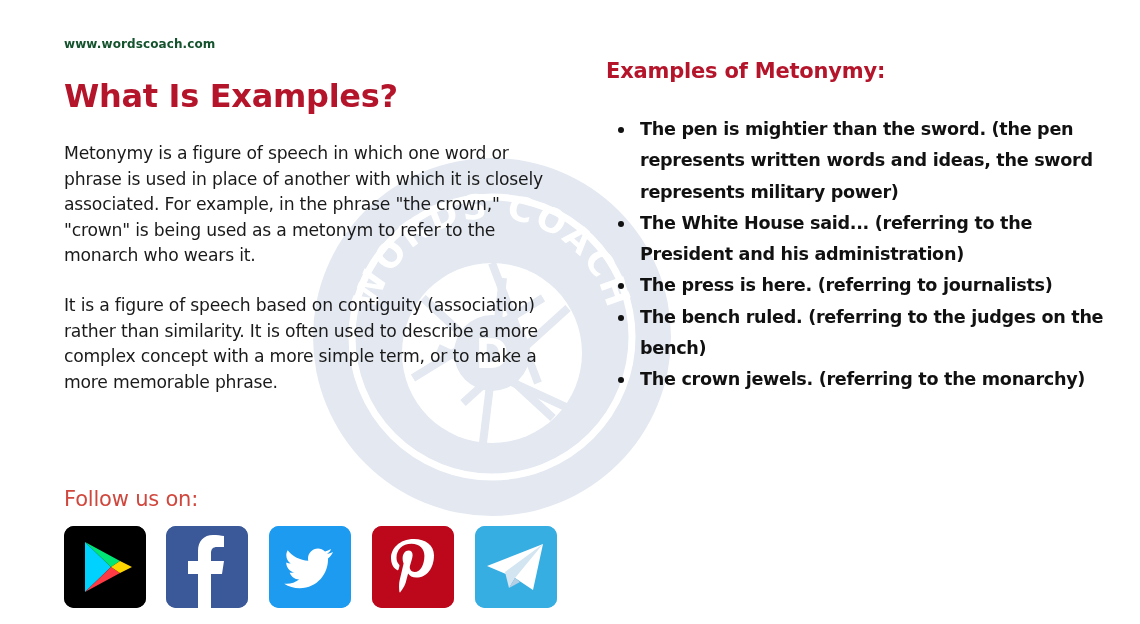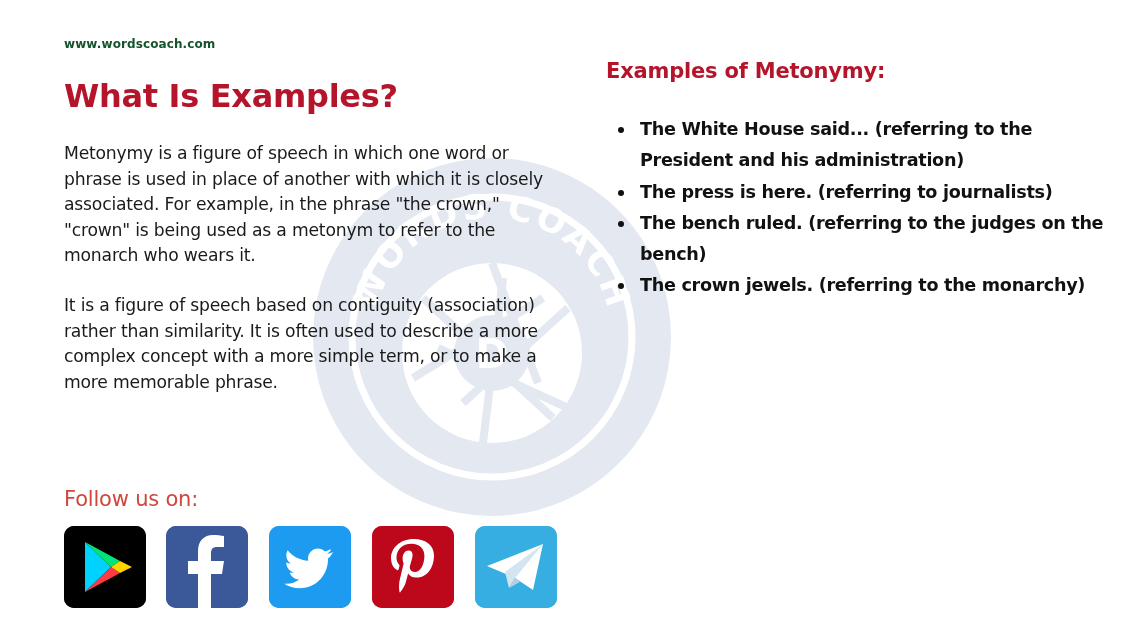--- a/index.html
+++ b/index.html
@@ -51,20 +51,21 @@
 </svg>
 
 <div class="site-url">www.wordscoach.com</div>
 <h1 class="main-title">What Is Examples?</h1>
 
 <p class="para para-1">Metonymy is a figure of speech in which one word or phrase is used in place of another with which it is closely associated. For example, in the phrase "the crown," "crown" is being used as a metonym to refer to the monarch who wears it.</p>
 <p class="para para-2">It is a figure of speech based on contiguity (association) rather than similarity. It is often used to describe a more complex concept with a more simple term, or to make a more memorable phrase.</p>
 
 <h2 class="examples-title">Examples of Metonymy:</h2>
 <ul class="examples-list">
+  <li><span class="bullet"></span><span>The pen is mightier than the sword. (the pen represents written words and ideas, the sword represents military power)</span></li>
   <li><span class="bullet"></span><span>The White House said... (referring to the President and his administration)</span></li>
   <li><span class="bullet"></span><span>The press is here. (referring to journalists)</span></li>
   <li><span class="bullet"></span><span>The bench ruled. (referring to the judges on the bench)</span></li>
   <li><span class="bullet"></span><span>The crown jewels. (referring to the monarchy)</span></li>
 </ul>
 
 <h3 class="follow-title">Follow us on:</h3>
 
 <a class="social" style="left:64px; background:#000;" title="Google Play">
   <svg viewBox="0 0 82 82">

